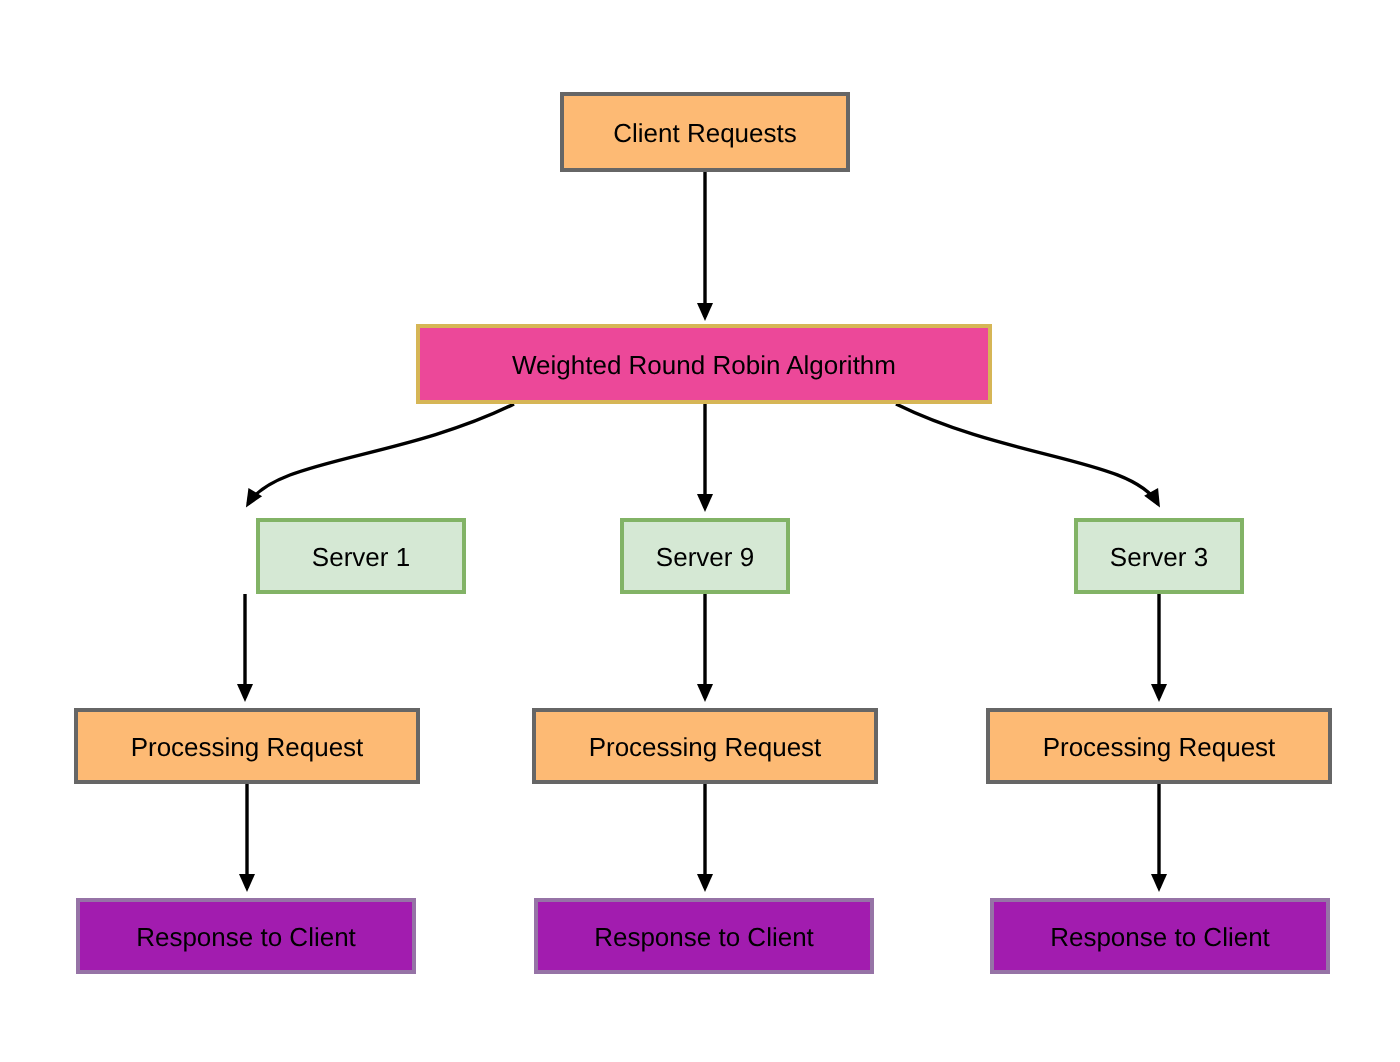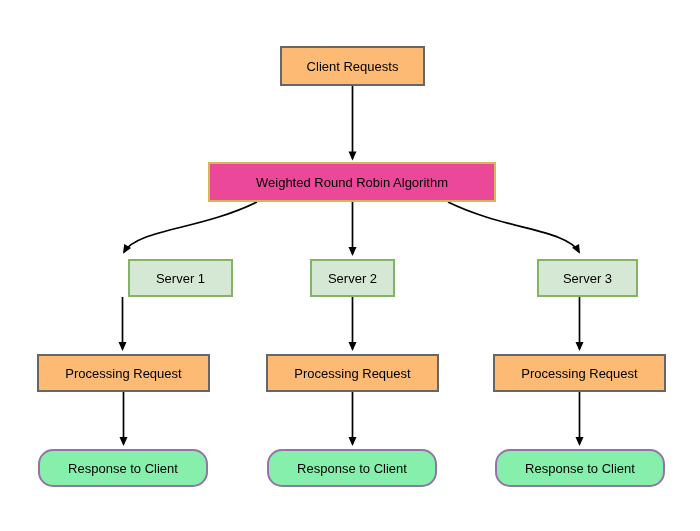--- a/index.html
+++ b/index.html
@@ -36,40 +36,40 @@
     text-align: center;
     font-size: 13px;
     color: #000000;
     border: 2px solid #666666;
     background: #f5f5f5;
     white-space: nowrap;
   }
   .node-gray   { background: #fdba74; border-color: #666666; }
   .node-yellow { background: #ec4899; border-color: #d6b656; }
   .node-green  { background: #d5e8d4; border-color: #82b366; }
-  .node-purple { background: #86efac; border-color: #9673a6; border-radius: 15px; }
+  .node-purple { background: #a21caf; border-color: #9673a6; }
 
   .edge-label {
     position: absolute;
     left: 352px;
     top: 123px;
     transform: translate(-50%, -50%);
     background: #ffffff;
     padding: 1px 3px;
     font-size: 13px;
     color: #000000;
     white-space: nowrap;
   }
 
   
   .n-client  { left: 280px; top: 46px;  width: 145px; height: 40px; }
   .n-algo    { left: 208px; top: 162px; width: 288px; height: 40px; }
   .n-srv1    { left: 80px;  top: 259px; width: 105px;  height: 38px; margin-left: 48px; }
   .n-srv2    { left: 310px; top: 259px; width: 85px;  height: 38px; }
-  .n-srv3    { left: 537px; top: 259px; width: 101px;  height: 38px; }
+  .n-srv3    { left: 537px; top: 259px; width: 85px;  height: 38px; }
   .n-proc1   { left: 37px;  top: 354px; width: 173px; height: 38px; }
   .n-proc2   { left: 266px; top: 354px; width: 173px; height: 38px; }
   .n-proc3   { left: 493px; top: 354px; width: 173px; height: 38px; }
   .n-resp1   { left: 38px;  top: 449px; width: 170px; height: 38px; }
   .n-resp2   { left: 267px; top: 449px; width: 170px; height: 38px; }
   .n-resp3   { left: 495px; top: 449px; width: 170px; height: 38px; }
 </style>
 </head>
 <body>
 
@@ -92,21 +92,21 @@
     <path class="edge" d="M352.5,392 L352.5,444" marker-end="url(#arrowhead)"></path>
     <path class="edge" d="M579.5,392 L579.5,444" marker-end="url(#arrowhead)"></path>
   </svg>
 
   <div class="node node-gray n-client">Client Requests</div>
 
 
   <div class="node node-yellow n-algo">Weighted Round Robin Algorithm</div>
 
   <div class="node node-green n-srv1">Server 1</div>
-  <div class="node node-green n-srv2">Server 2</div>
+  <div class="node node-green n-srv2">Server 9</div>
   <div class="node node-green n-srv3">Server 3</div>
 
   <div class="node node-gray n-proc1">Processing Request</div>
   <div class="node node-gray n-proc2">Processing Request</div>
   <div class="node node-gray n-proc3">Processing Request</div>
 
   <div class="node node-purple n-resp1">Response to Client</div>
   <div class="node node-purple n-resp2">Response to Client</div>
   <div class="node node-purple n-resp3">Response to Client</div>
 

